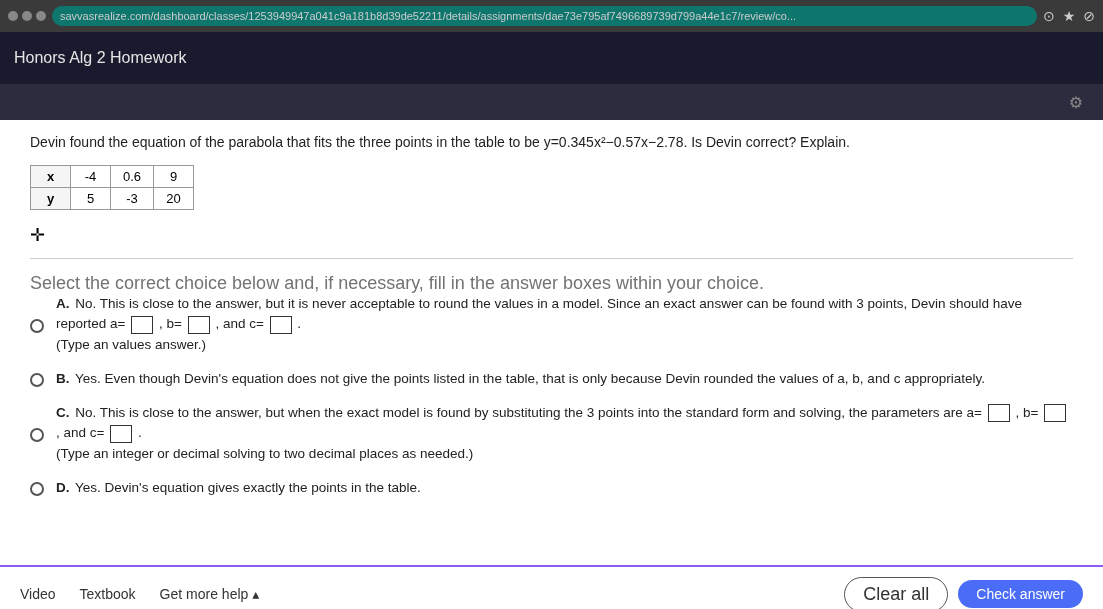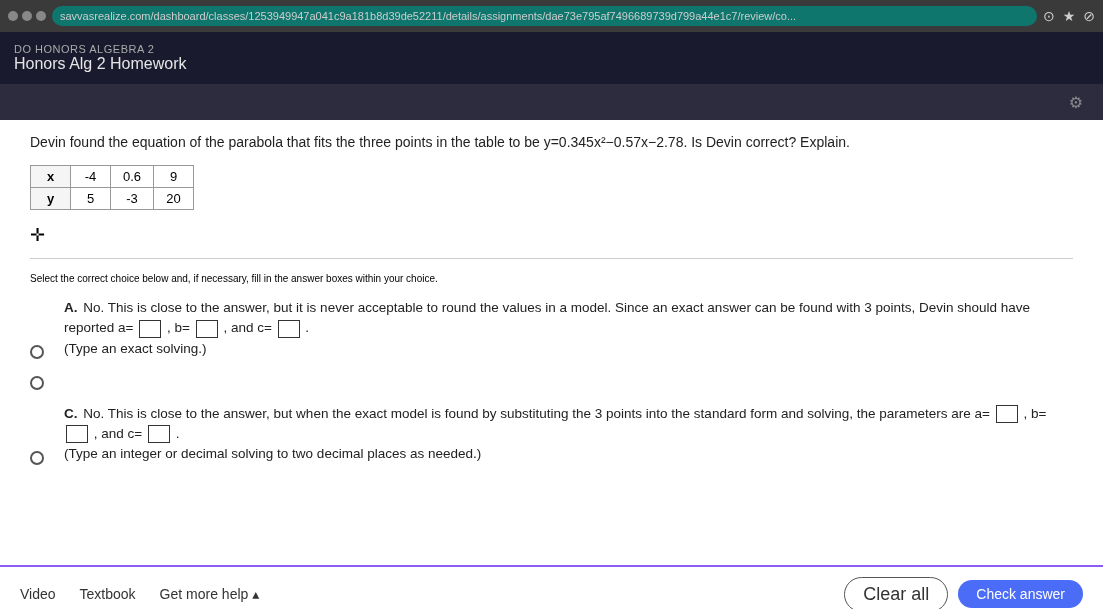--- a/index.html
+++ b/index.html
@@ -160,35 +160,34 @@
       display: inline-block;
     }
 
     .divider-line {
       border: none;
       border-top: 1px solid #ccc;
       margin: 4px 0 14px 0;
     }
 
     .select-label {
-      font-size: 10px;
-      margin-bottom: 14px;
-      color: #000000;
+      font-size: 18px;
+      color: #737373;
     }
 
     
     .choices-list {
       list-style: none;
       padding: 0;
     }
     .choice-item {
       display: flex;
-      align-items: flex-end;
+      align-items: center;
       margin-bottom: 14px;
-      gap: 20px;
+      gap: 12px;
       font-size: 13.5px;
       color: #222;
       line-height: 1.5;
     }
     .radio-circle {
       width: 14px; height: 14px;
       border: 2px solid #555;
       border-radius: 50%;
       flex-shrink: 0;
       margin-top: 3px;
@@ -265,21 +264,20 @@
   </div>
   <div class="browser-actions">
     <span>⊙</span>
     <span>★</span>
     <span>⊘</span>
   </div>
 </div>
 
 <div class="app-header">
   <div class="app-header-left">
-    <span class="course-label">DO HONORS ALGEBRA 2</span>
     <span class="assignment-title">Honors Alg 2 Homework</span>
   </div>
 </div>
 
 <div class="dark-banner">
   <span class="gear-icon-banner">⚙</span>
 </div>
 
 <div class="main-content">
   <p class="problem-text">Devin found the equation of the parabola that fits the three points in the table to be y=0.345x²−0.57x−2.78. Is Devin correct? Explain.</p>
@@ -314,44 +312,55 @@
       <div>
         <span class="choice-label">A.</span>
         <span>No. This is close to the answer, but it is never acceptable to round the values in a model. Since an exact answer can be found with 3 points, Devin should have reported a=</span>
         <span class="answer-box"></span>
         <span>, b=</span>
         <span class="answer-box"></span>
         <span>, and c=</span>
         <span class="answer-box"></span>
         <span>.</span>
         <br>
-        <span>(Type an exact solving.)</span>
+        <span>(Type an values answer.)</span>
       </div>
     </li>
 
     <li class="choice-item">
       <div class="radio-circle"></div>
+      <div>
+        <span class="choice-label">B.</span>
+        <span>Yes. Even though Devin's equation does not give the points listed in the table, that is only because Devin rounded the values of a, b, and c appropriately.</span>
+      </div>
     </li>
 
     <li class="choice-item">
       <div class="radio-circle"></div>
       <div>
         <span class="choice-label">C.</span>
         <span>No. This is close to the answer, but when the exact model is found by substituting the 3 points into the standard form and solving, the parameters are a=</span>
         <span class="answer-box"></span>
         <span>, b=</span>
         <span class="answer-box"></span>
         <span>, and c=</span>
         <span class="answer-box"></span>
         <span>.</span>
         <br>
         <span>(Type an integer or decimal solving to two decimal places as needed.)</span>
       </div>
     </li>
 
+    <li class="choice-item">
+      <div class="radio-circle"></div>
+      <div>
+        <span class="choice-label">D.</span>
+        <span>Yes. Devin's equation gives exactly the points in the table.</span>
+      </div>
+    </li>
   </ul>
 </div>
 
 <div class="bottom-bar">
   <button class="bottom-link">Video</button>
   <button class="bottom-link">Textbook</button>
   <button class="bottom-link">
     <span>Get more help</span>
     <span>▴</span>
   </button>

